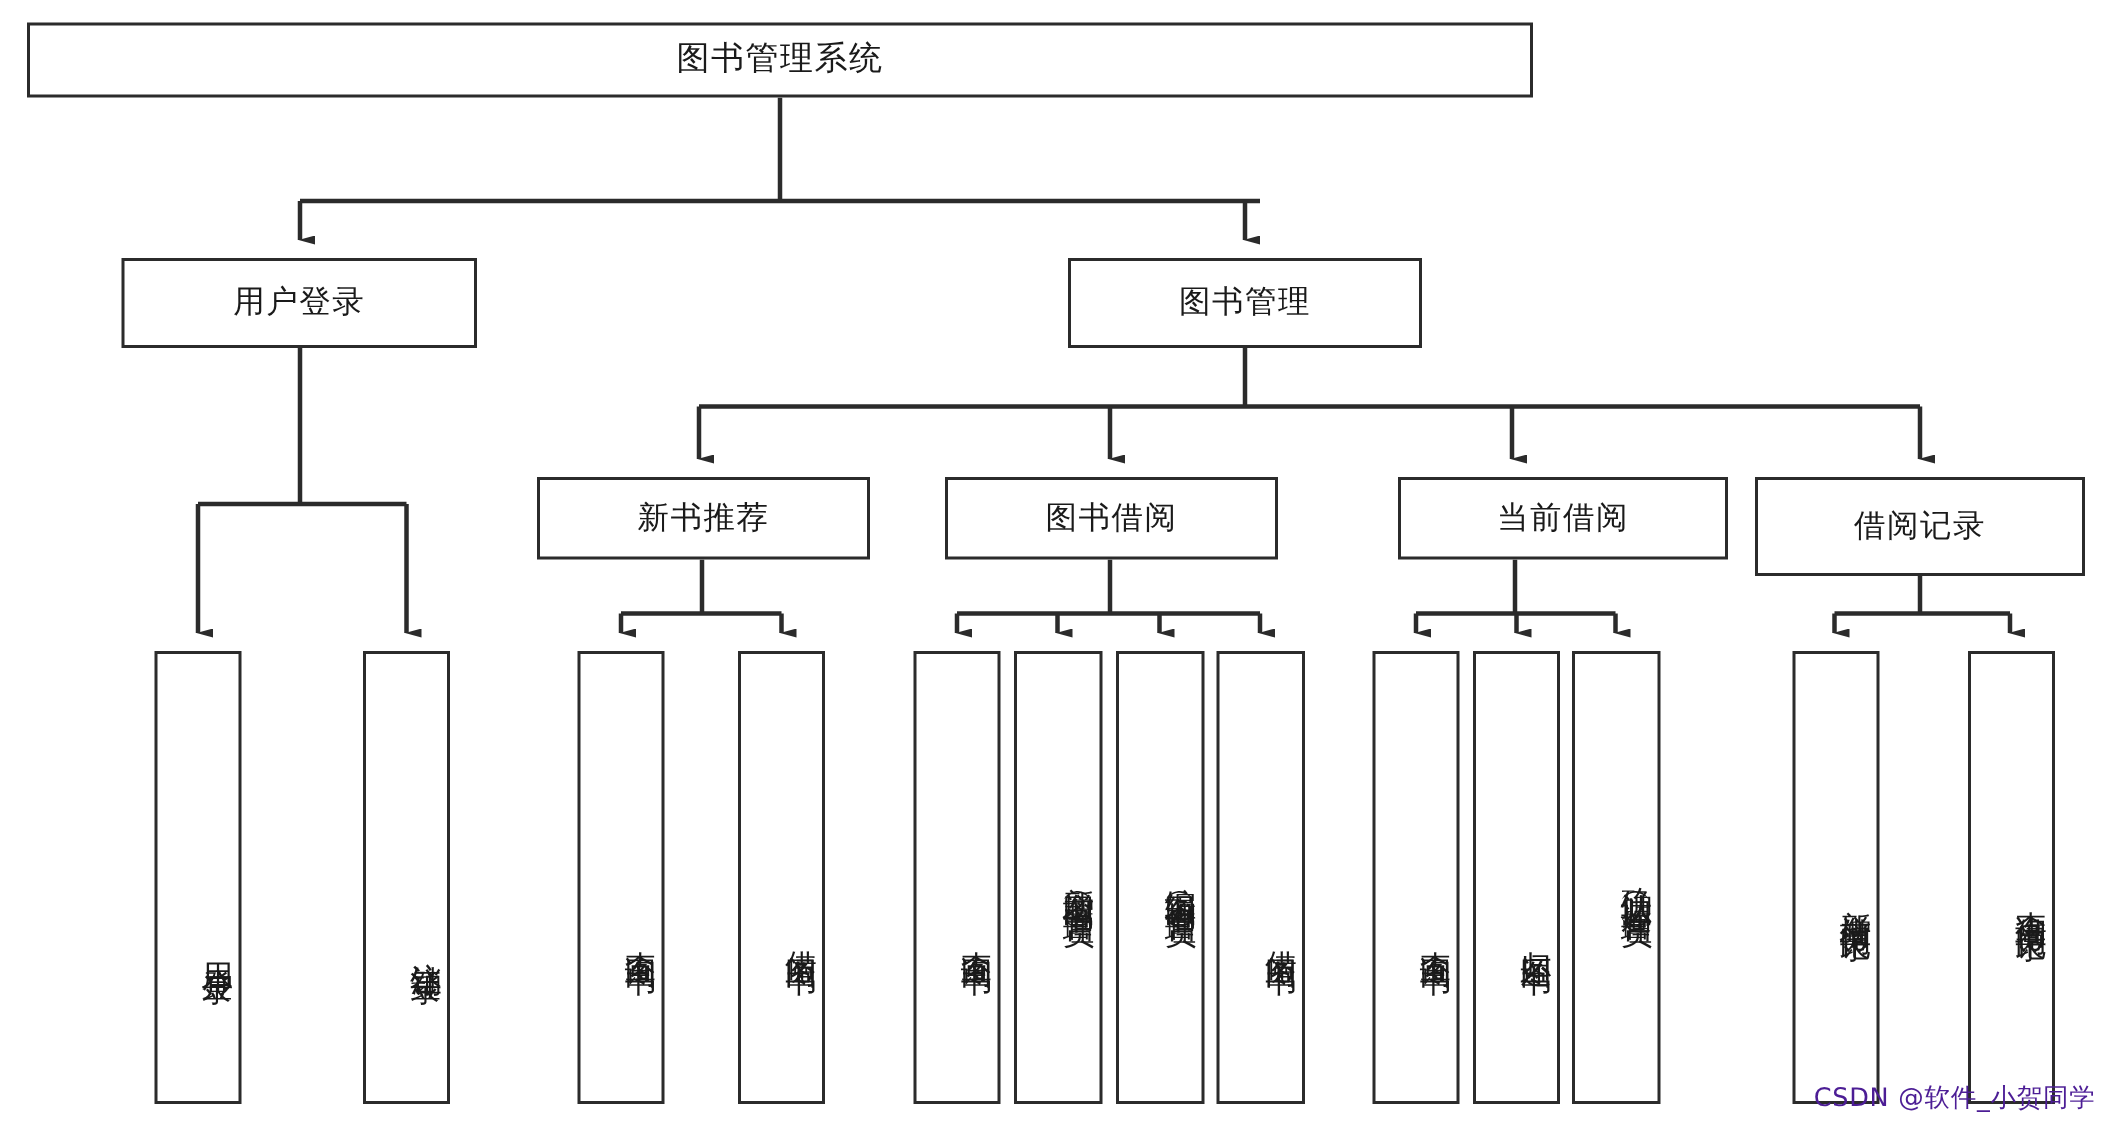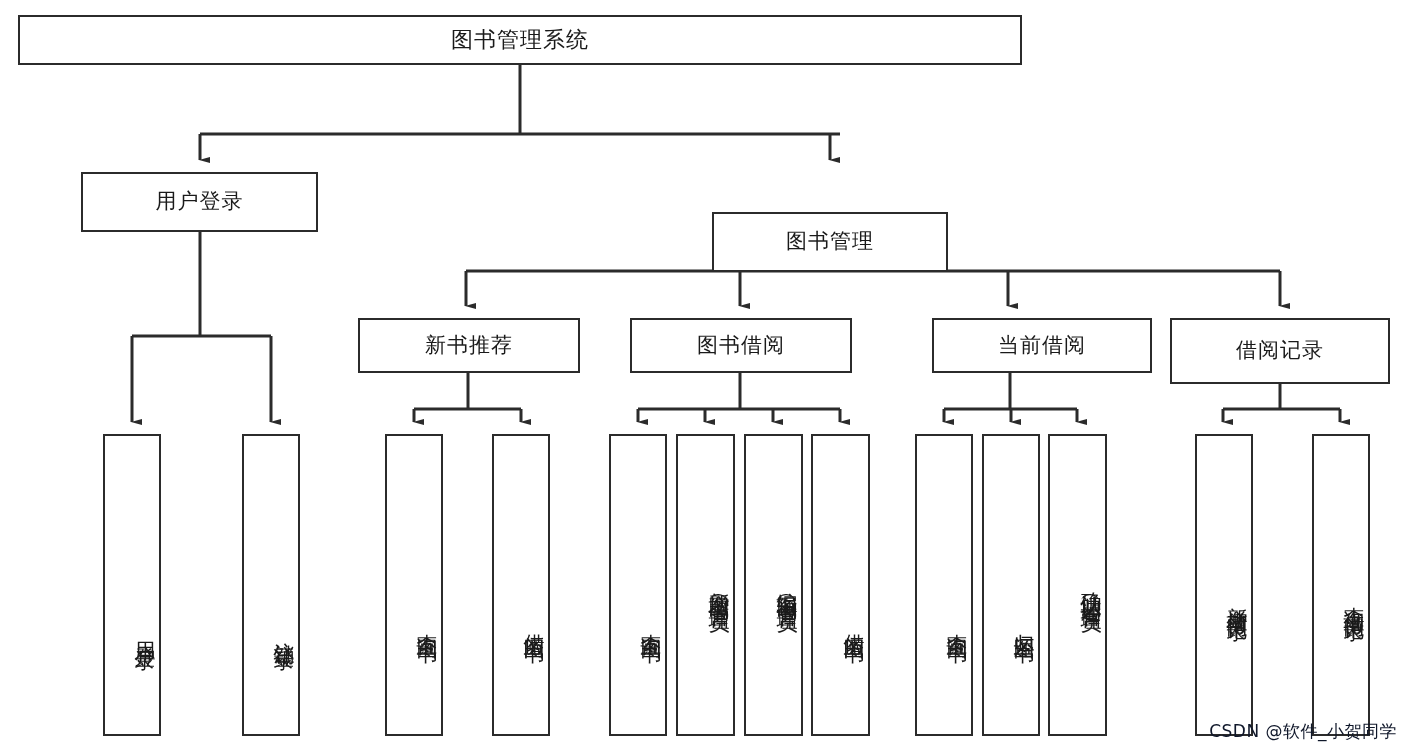--- a/index.html
+++ b/index.html
@@ -47,21 +47,21 @@
   }
   .node.vert.topalign {
     align-items: flex-start;
   }
   #root-node { font-size: 22px; }
   #watermark {
     position: absolute;
     right: 8px;
     bottom: 4px;
     font-size: 17px;
-    color: #0f172a;
+    color: #4c1d95;
     letter-spacing: 0.5px;
     z-index: 3;
     white-space: nowrap;
   }
 </style>
 </head>
 <body>
 
 <div id="canvas">
 
@@ -115,21 +115,21 @@
     </g>
   </svg>
 
   <div class="node horiz" id="root-node" style="left:18px; top:15px; width:1004px; height:50px;">
     <span>图书管理系统</span>
   </div>
 
   <div class="node horiz" style="left:81px; top:172px; width:237px; height:60px;">
     <span>用户登录</span>
   </div>
-  <div class="node horiz" style="left:712px; top:172px; width:236px; height:60px;margin-top:40px;">
+  <div class="node horiz" style="left:712px; top:172px; width:236px; height:60px;">
     <span>图书管理</span>
   </div>
 
   <div class="node horiz" style="left:358px; top:318px; width:222px; height:55px;">
     <span>新书推荐</span>
   </div>
   <div class="node horiz" style="left:630px; top:318px; width:222px; height:55px;">
     <span>图书借阅</span>
   </div>
   <div class="node horiz" style="left:900px; top:318px; width:220px; height:55px;margin-left:32px;">

